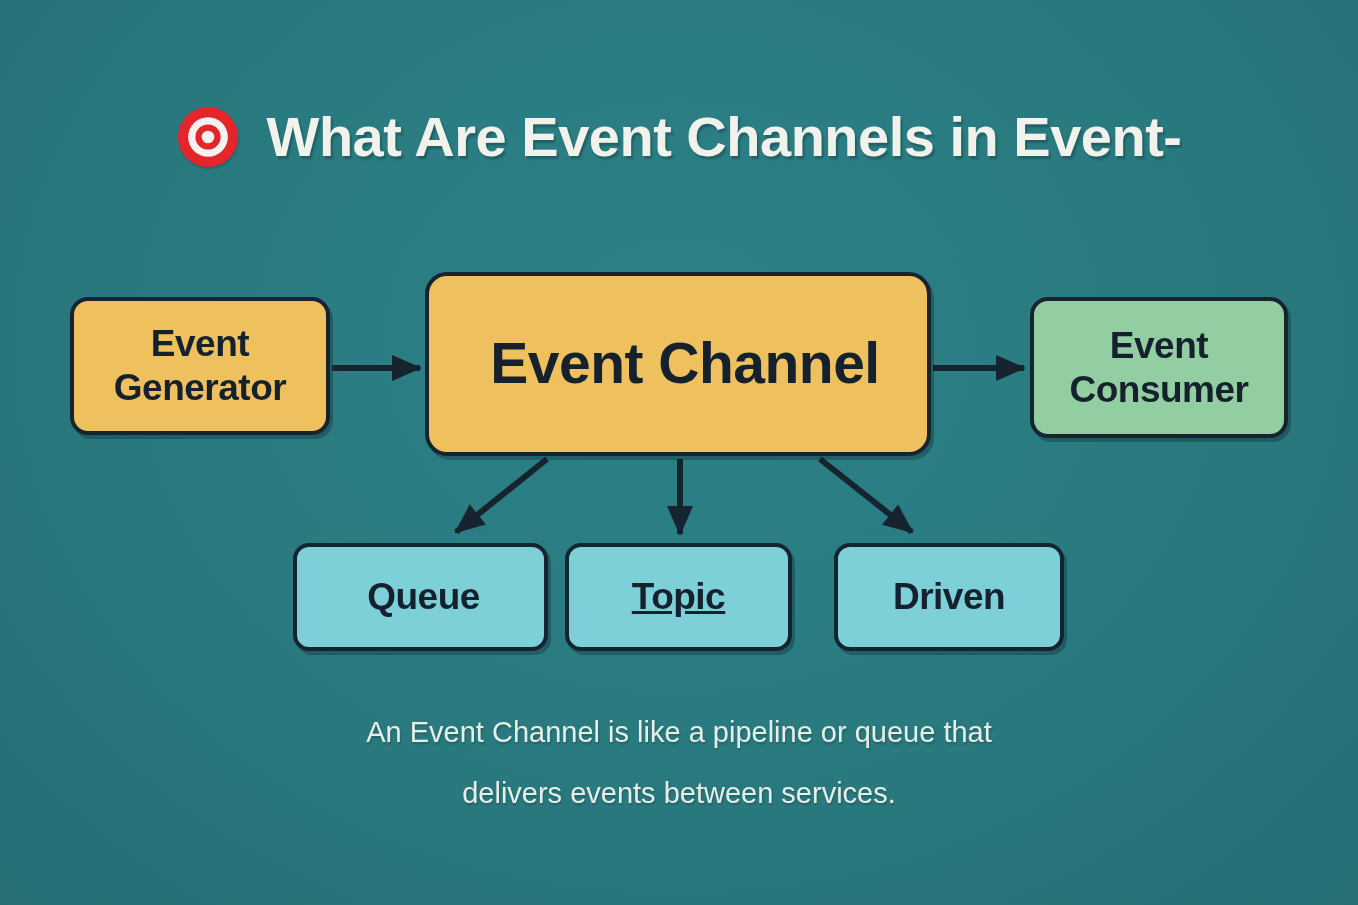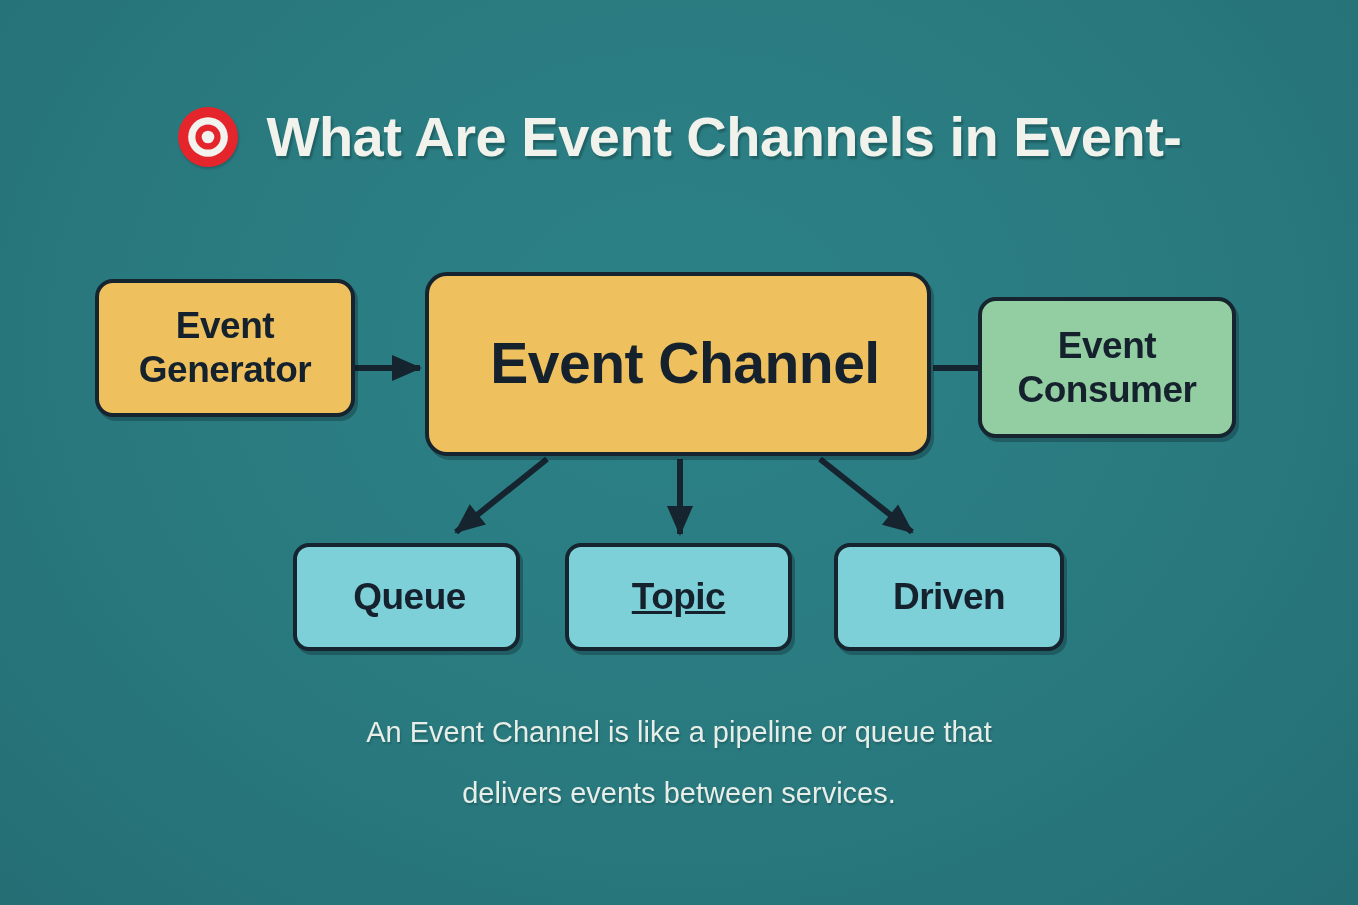--- a/index.html
+++ b/index.html
@@ -51,24 +51,24 @@
     font-weight: 700;
     color: #15222e;
     letter-spacing: -0.5px;
     box-shadow: 3px 4px 0 rgba(10, 24, 32, 0.30);
     line-height: 1.18;
   }
   .node.yellow { background: #eec15e; }
   .node.green  { background: #92cea1; }
   .node.cyan   { background: #7dd0d8; }
 
-  .node.generator { left: 70px;   top: 279px; width: 260px; height: 138px; border-radius: 18px; font-size: 37px; padding: 0 18px; margin-left: 25px; }
+  .node.generator { left: 70px;   top: 297px; width: 260px; height: 138px; border-radius: 18px; font-size: 37px; padding: 0 18px; }
   .node.channel   { left: 425px;  top: 272px; width: 506px; height: 184px; border-radius: 22px; font-size: 57px; padding-left: 14px; }
-  .node.consumer  { left: 978px; top: 297px; width: 258px; height: 141px; border-radius: 18px; font-size: 37px; padding: 0 18px; }
-  .node.queue     { left: 293px;  top: 543px; width: 227px; height: 108px; border-radius: 16px; font-size: 37px; padding-left: 6px; }
+  .node.consumer  { left: 1030px; top: 297px; width: 258px; height: 141px; border-radius: 18px; font-size: 37px; padding: 0 18px; }
+  .node.queue     { left: 293px;  top: 543px; width: 255px; height: 108px; border-radius: 16px; font-size: 37px; padding-left: 6px; }
   .node.topic     { left: 565px;  top: 543px; width: 227px; height: 108px; border-radius: 16px; font-size: 37px; text-decoration: underline; }
   .node.stream    { left: 834px;  top: 543px; width: 230px; height: 108px; border-radius: 16px; font-size: 37px; }
 
   .arrows {
     position: absolute;
     inset: 0;
     width: 1358px;
     height: 905px;
     pointer-events: none;
   }

